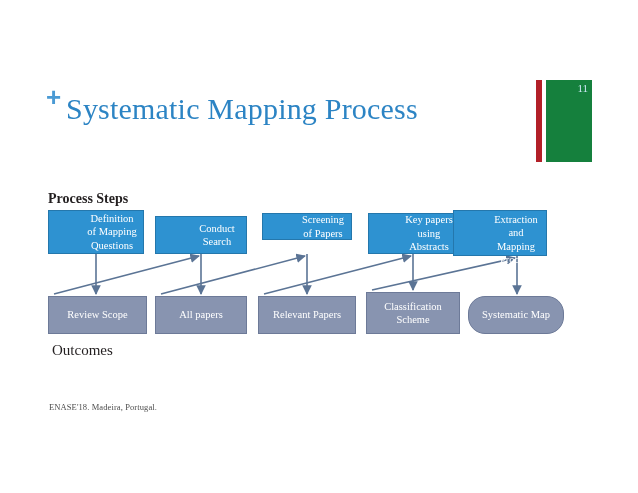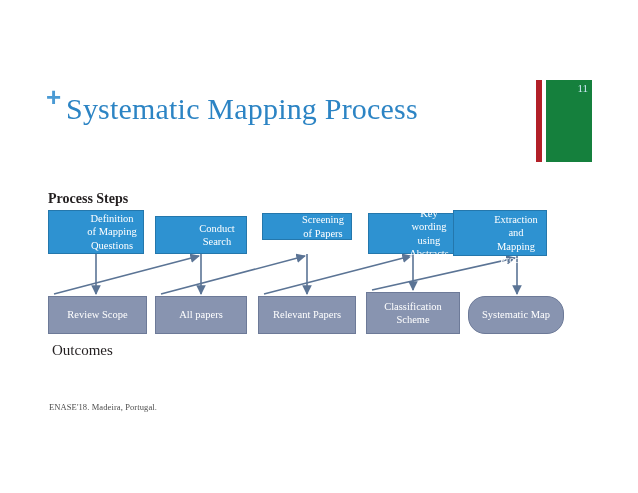--- a/index.html
+++ b/index.html
@@ -175,21 +175,21 @@
         <div class="node step" style="left: 48px; top: 210px; width: 96px; height: 44px;">
           <span>Definition of Mapping Questions</span>
         </div>
         <div class="node step" style="left: 155px; top: 216px; width: 92px; height: 38px;">
           <span>Conduct Search</span>
         </div>
         <div class="node step" style="left: 262px; top: 213px; width: 90px; height: 27px;">
           <span>Screening of Papers</span>
         </div>
         <div class="node step" style="left: 368px; top: 213px; width: 90px; height: 41px;">
-          <span>Key wording using Abstracts</span>
+          <span>Key papers using Abstracts</span>
         </div>
         <div class="node step" style="left: 453px; top: 210px; width: 94px; height: 46px;">
           <span>Data Extraction and Mapping Process</span>
         </div>
         <div class="node outcome" style="left: 48px; top: 296px; width: 99px; height: 38px;">
           <span>Review Scope</span>
         </div>
         <div class="node outcome" style="left: 155px; top: 296px; width: 92px; height: 38px;">
           <span>All papers</span>
         </div>

